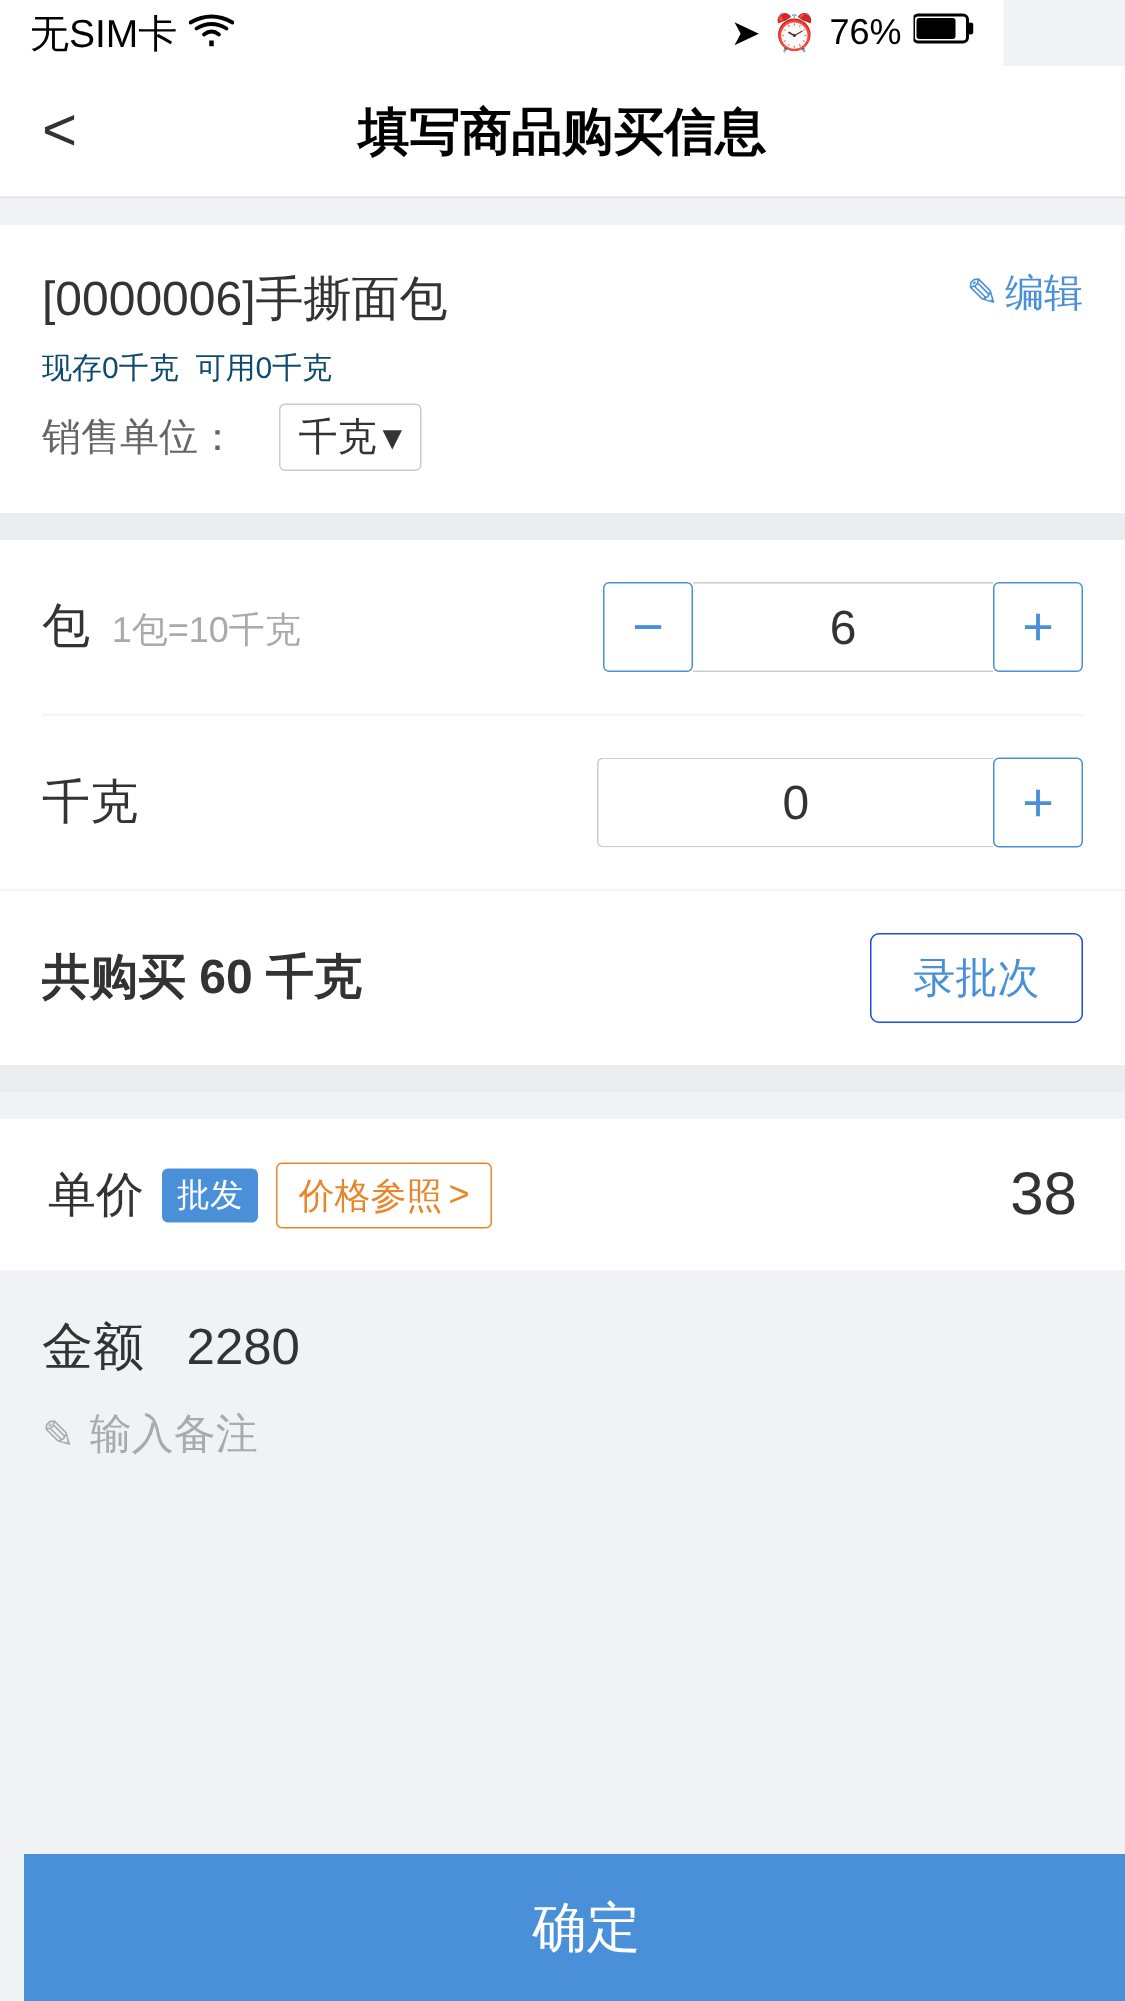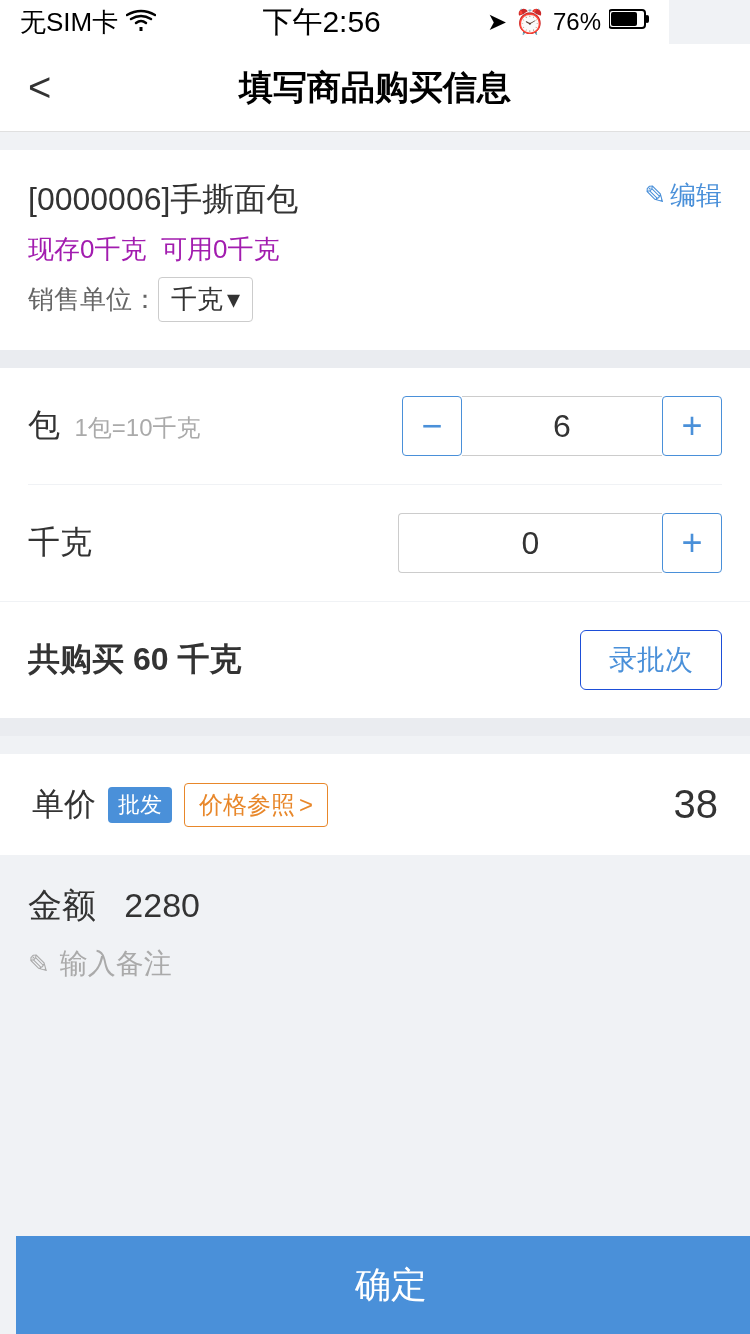--- a/index.html
+++ b/index.html
@@ -91,28 +91,28 @@
     .product-info {
       flex: 1;
     }
     .product-name {
       font-size: 32px;
       font-weight: 500;
       color: #333;
       margin-bottom: 10px;
     }
     .product-stock {
-      font-size: 26px;
-      color: #a21caf;
+      font-size: 20px;
+      color: #0c4a6e;
       margin-bottom: 10px;
     }
     .product-unit-row {
       display: flex;
       align-items: center;
-      gap: 0;
+      gap: 28px;
       font-size: 26px;
       color: #666;
     }
     .unit-select {
       border: 1px solid #ccc;
       border-radius: 4px;
       padding: 4px 12px;
       font-size: 26px;
       color: #333;
       background: #fff;
@@ -326,21 +326,20 @@
     <span>无SIM卡</span>
     <span>
       <svg width="30" height="22" viewBox="0 0 30 22">
         <path d="M15 18 Q15 22 15 22" stroke="#000" stroke-width="3" fill="none"></path>
         <path d="M10 14 Q15 10 20 14" stroke="#000" stroke-width="2.5" fill="none" stroke-linecap="round"></path>
         <path d="M5 10 Q15 4 25 10" stroke="#000" stroke-width="2.5" fill="none" stroke-linecap="round"></path>
         <path d="M1 6 Q15 -2 29 6" stroke="#000" stroke-width="2.5" fill="none" stroke-linecap="round"></path>
       </svg>
     </span>
   </div>
-  <div class="status-center">下午2:56</div>
   <div class="status-right">
     <span>➤</span>
     <span>⏰</span>
     <span>76%</span>
     <span>
       <svg width="40" height="22" viewBox="0 0 40 22">
         <rect x="0" y="2" width="36" height="18" rx="3" ry="3" fill="none" stroke="#000" stroke-width="2"></rect>
         <rect x="36" y="7" width="4" height="8" rx="2" fill="#000"></rect>
         <rect x="2" y="4" width="26" height="14" rx="2" fill="#000"></rect>
       </svg>

